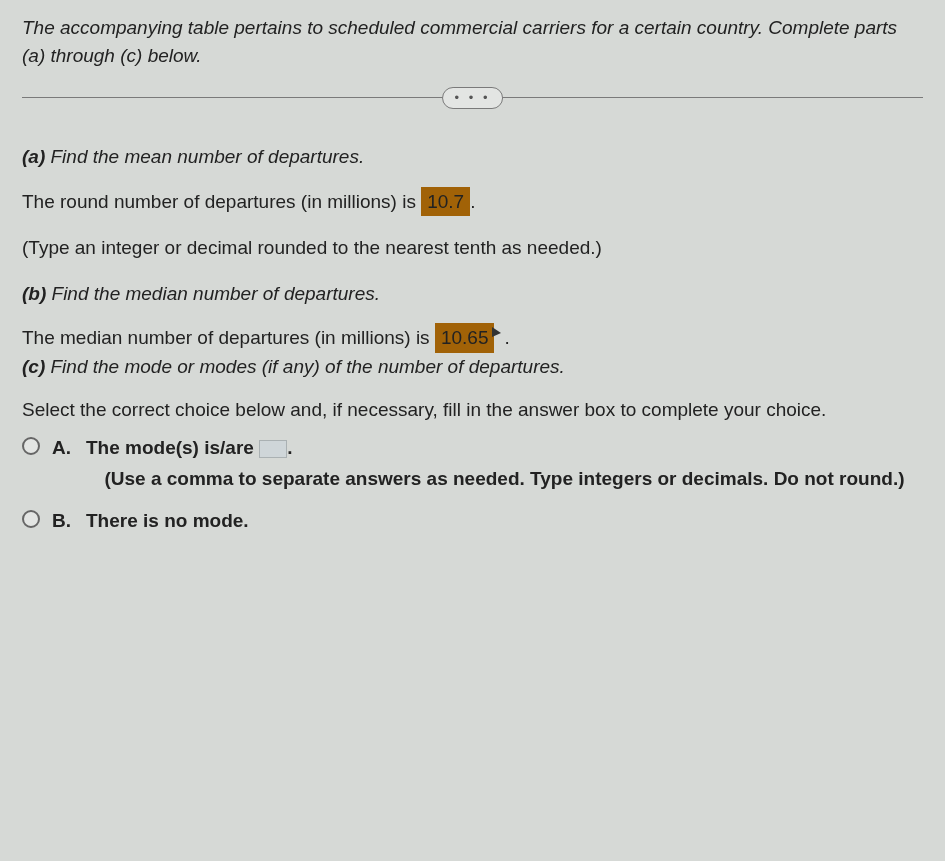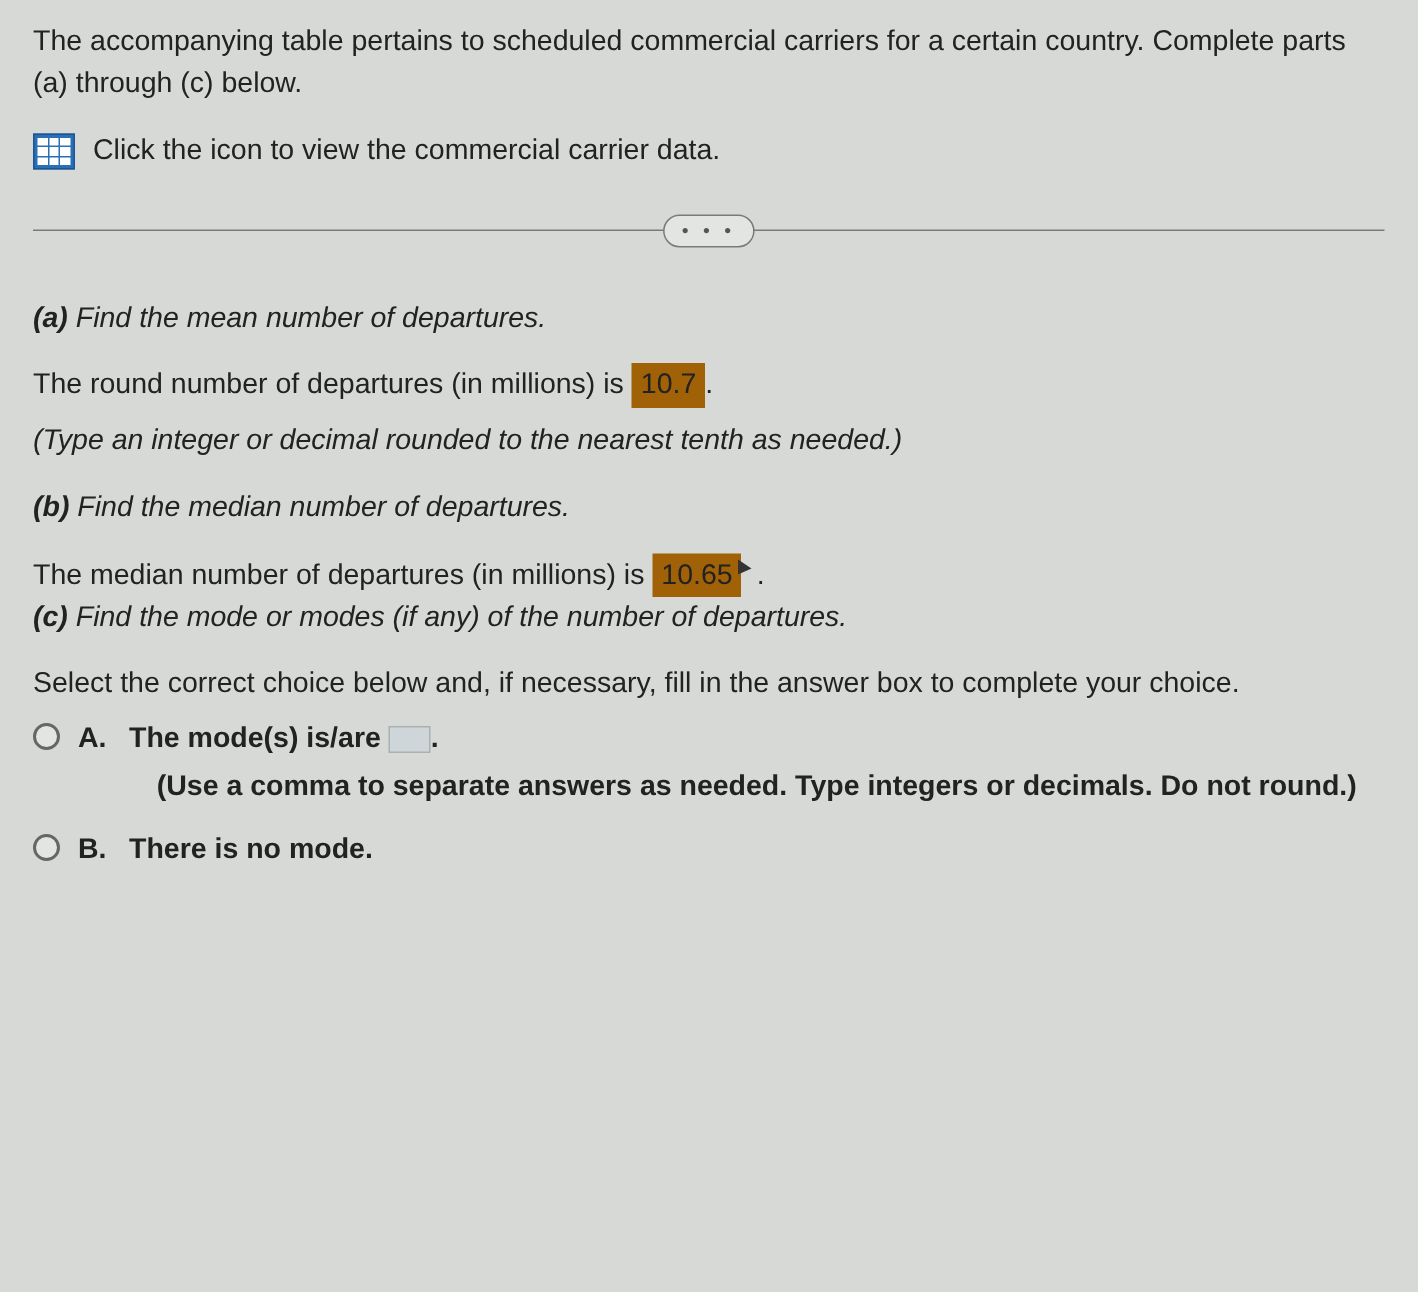--- a/index.html
+++ b/index.html
@@ -11,21 +11,21 @@
     width: 945px;
     height: 861px;
     overflow: hidden;
   }
   .container {
     padding: 14px 22px 22px 22px;
     color: #222;
     font-size: 19px;
     line-height: 1.45;
   }
-  .intro { margin-bottom: 18px; }
+  .intro { margin-bottom: 18px; font-style: italic; }
   .icon-row {
     display: flex;
     align-items: center;
     gap: 12px;
     margin-bottom: 28px;
   }
   .table-icon {
     width: 28px;
     height: 24px;
     background: #2a6fb5;
@@ -78,23 +78,22 @@
   }
   .input-box {
     background: #cfd6d9;
     border: 1px solid #aab1b3;
     display: inline-block;
     width: 28px;
     height: 18px;
     vertical-align: middle;
   }
   .hint {
-    margin-top: 8px;
+    margin-top: 18px;
     margin-bottom: 18px;
-    font-style: italic;
   }
   .cursor-caret {
     display:inline-block;
     vertical-align: top;
     margin-left: -2px;
   }
   .choice-row {
     display: flex;
     align-items: flex-start;
     gap: 12px;
@@ -118,34 +117,20 @@
   .choice-body { flex: 1; font-weight: bold; }
   .sub-hint { margin-top: 4px; text-align: center; }
 </style>
 </head>
 <body>
 
 <div class="container">
 
   <div class="intro">The accompanying table pertains to scheduled commercial carriers for a certain country. Complete parts (a) through (c) below.</div>
 
-  <div class="icon-row">
-    <div class="table-icon">
-      <span></span>
-        <span></span>
-        <span></span>
-      <span></span>
-        <span></span>
-        <span></span>
-      <span></span>
-        <span></span>
-        <span></span>
-    </div>
-    <span>Click the icon to view the commercial carrier data.</span>
-  </div>
 
   <div class="divider-row">
     <hr class="hr-line">
     <div class="pill">• • •</div>
   </div>
 
   <div class="part">
     <span class="bold">(a)</span>
     <span>Find the mean number of departures.</span>
   </div>

